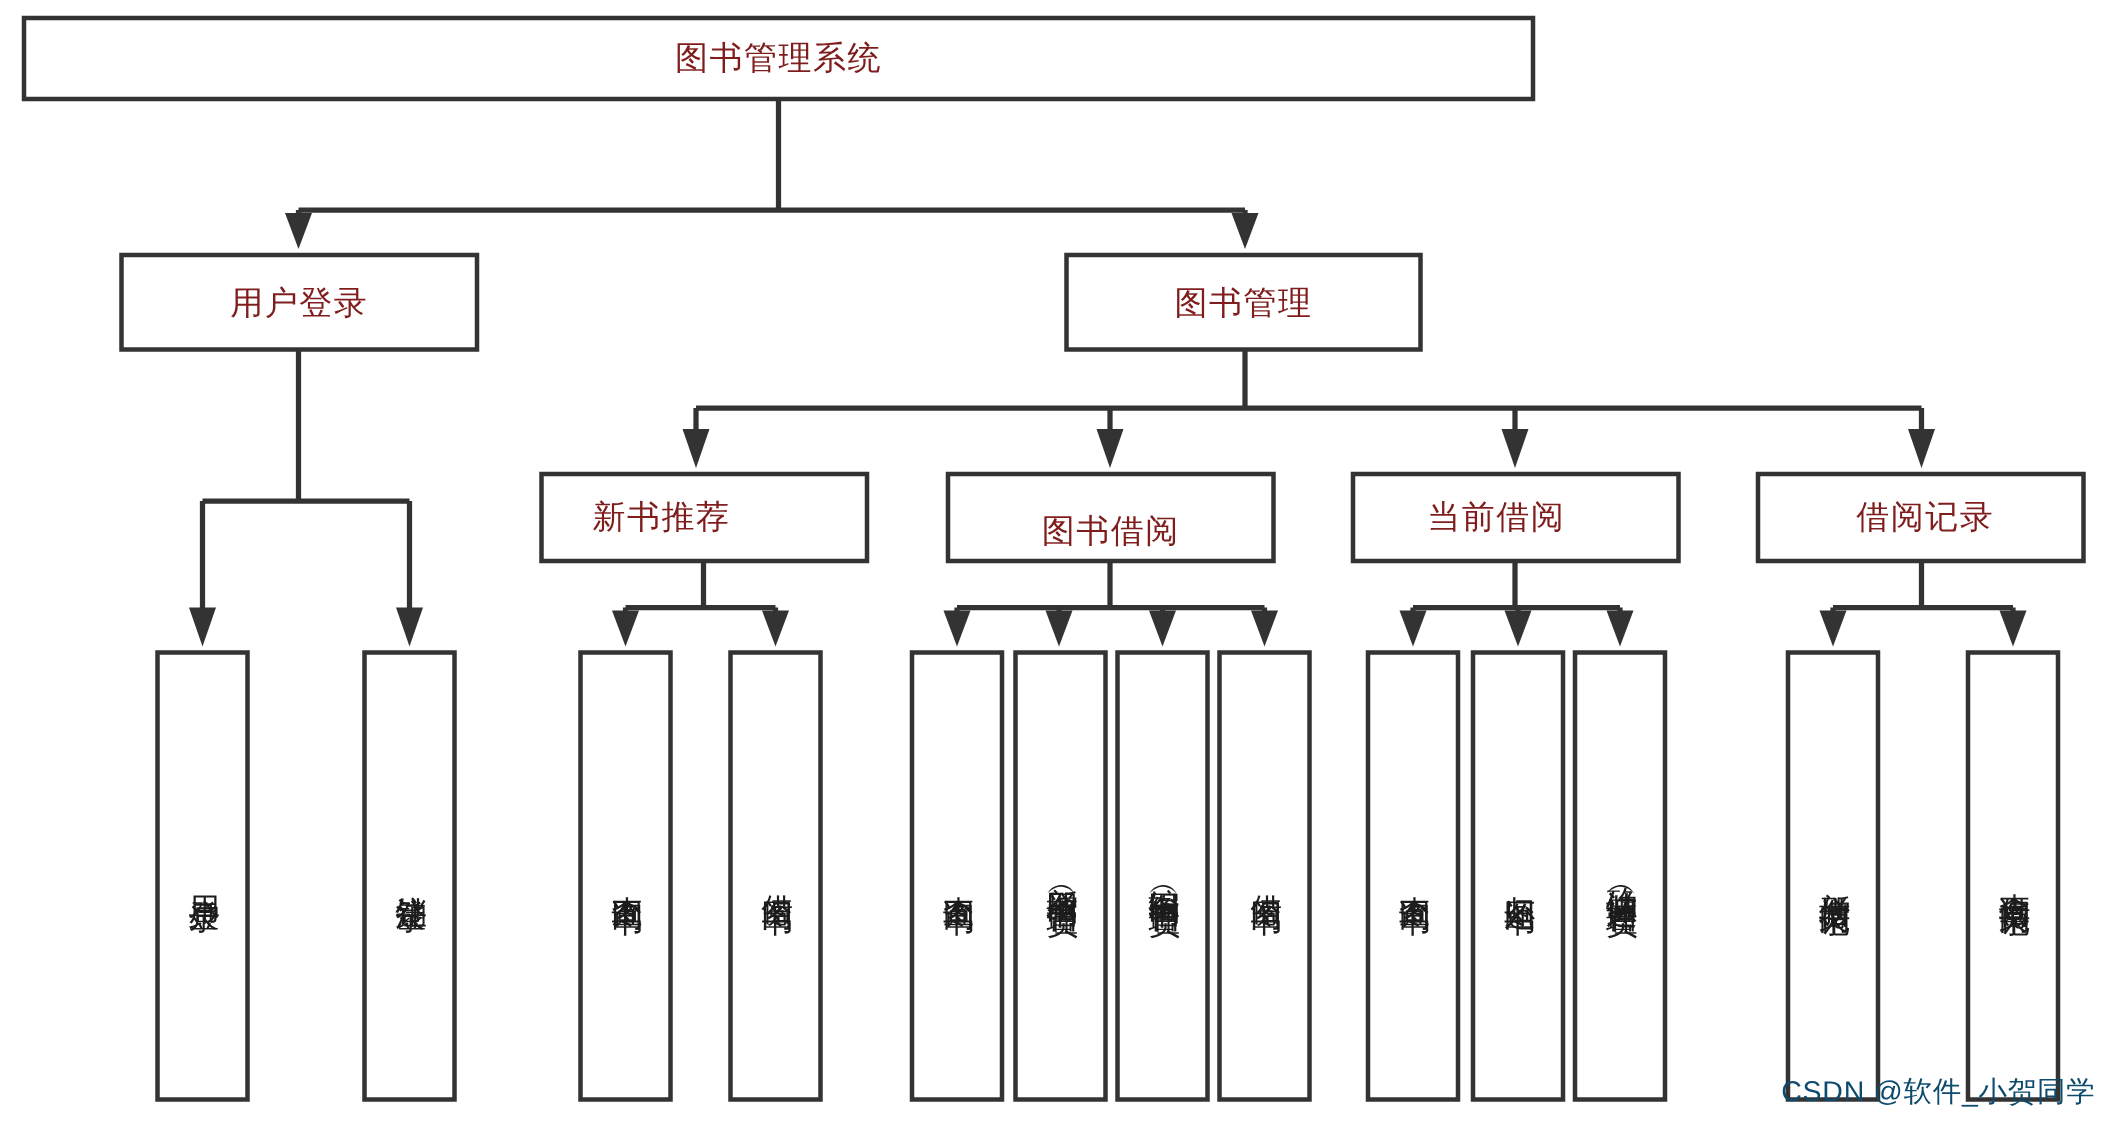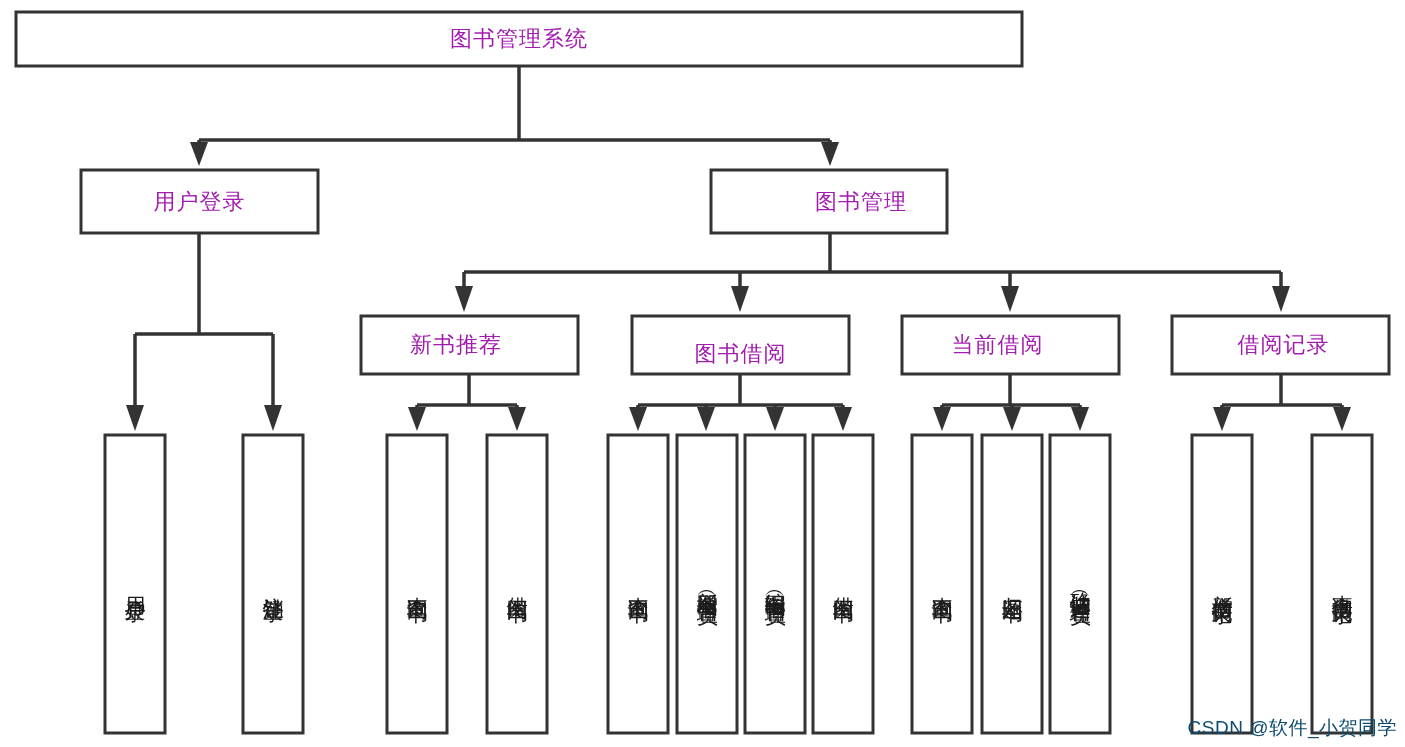--- a/index.html
+++ b/index.html
@@ -55,21 +55,21 @@
     white-space: nowrap;
     pointer-events: none;
   }
   .title-label {
     position: absolute;
     display: flex;
     align-items: center;
     justify-content: center;
     font-family: "Liberation Sans", "DejaVu Sans", sans-serif;
     font-size: 22px;
-    color: #a21caf;
+    color: #7f1d1d;
     letter-spacing: 1px;
     pointer-events: none;
   }
   .watermark {
     position: absolute;
     right: 8px;
     bottom: 6px;
     font-family: "Liberation Sans", "DejaVu Sans", sans-serif;
     font-size: 19px;
     color: #0c4a6e;
@@ -183,23 +183,23 @@
     <rect class="node-box" x="982" y="435" width="60" height="298"></rect>
     <rect class="node-box" x="1050" y="435" width="60" height="298"></rect>
     <rect class="node-box" x="1192" y="435" width="60" height="298"></rect>
     <rect class="node-box" x="1312" y="435" width="60" height="298"></rect>
 
   </svg>
 
   <div class="title-label" style="left:16px; top:12px; width:1006px; height:54px;">图书管理系统</div>
 
   <div class="title-label" style="left:81px; top:170px; width:237px; height:63px;">用户登录</div>
-  <div class="title-label" style="left:711px; top:170px; width:236px; height:63px;margin-left:32px;">图书管理</div>
-
-  <div class="title-label" style="left:365px; top:316px; width:182px; height:58px;">新书推荐</div>
+  <div class="title-label" style="left:711px; top:170px; width:236px; height:63px;">图书管理</div>
+
+  <div class="title-label" style="left:350px; top:316px; width:182px; height:58px;">新书推荐</div>
   <div class="title-label" style="left:632px; top:316px; width:217px; height:75px;">图书借阅</div>
   <div class="title-label" style="left:902px; top:316px; width:191px; height:58px;">当前借阅</div>
   <div class="title-label" style="left:1172px; top:316px; width:223px; height:58px;">借阅记录</div>
 
   <div class="vlabel-wrap" style="left:105px; top:435px; width:60px; height:298px;">用户登录</div>
   <div class="vlabel-wrap" style="left:243px; top:435px; width:60px; height:298px;">注销登录</div>
   <div class="vlabel-wrap" style="left:387px; top:435px; width:60px; height:298px;">查询图书</div>
   <div class="vlabel-wrap" style="left:487px; top:435px; width:60px; height:298px;">借阅图书</div>
   <div class="vlabel-wrap" style="left:608px; top:435px; width:60px; height:298px;">查询图书</div>
   <div class="vlabel-wrap" style="left:677px; top:435px; width:60px; height:298px;">新增图书（管理员）</div>

